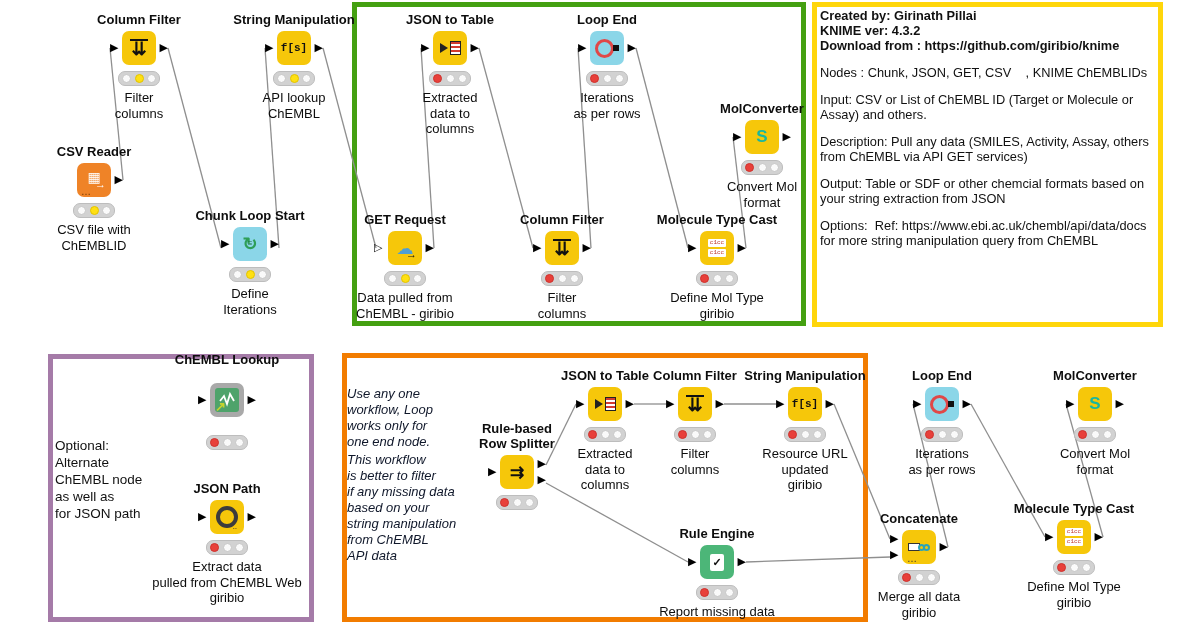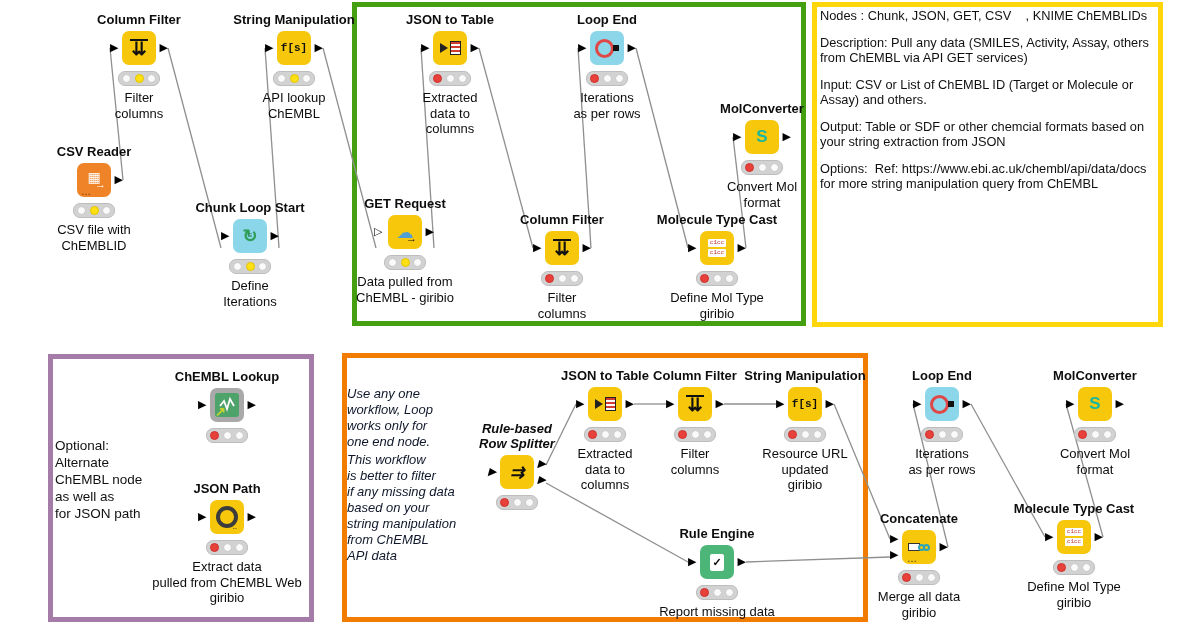--- a/index.html
+++ b/index.html
@@ -91,23 +91,26 @@
       <line x1="724" y1="404" x2="776" y2="404"></line>
       <line x1="834" y1="404" x2="890" y2="539"></line>
       <line x1="746" y1="562" x2="890" y2="557"></line>
       <line x1="948" y1="547" x2="913" y2="404"></line>
       <line x1="971" y1="404" x2="1045" y2="537"></line>
       <line x1="1103" y1="537" x2="1066" y2="404"></line>
     </g>
   </svg>
 
   <div class="panel-text">
+    <div class="ypara b">Created by: Girinath Pillai
+KNIME ver: 4.3.2
+Download from : https://github.com/giribio/knime</div>
     <div class="ypara">Nodes : Chunk, JSON, GET, CSV    , KNIME ChEMBLIDs</div>
+    <div class="ypara">Input: CSV or List of ChEMBL ID (Target or Molecule or Assay) and others.</div>
     <div class="ypara">Description: Pull any data (SMILES, Activity, Assay, others from ChEMBL via API GET services)</div>
-    <div class="ypara">Input: CSV or List of ChEMBL ID (Target or Molecule or Assay) and others.</div>
     <div class="ypara">Output: Table or SDF or other chemcial formats based on your string extraction from JSON</div>
     <div class="ypara">Options:  Ref: https://www.ebi.ac.uk/chembl/api/data/docs for more string manipulation query from ChEMBL</div>
   </div>
 
   <div class="rednote" style="left:347px;top:386px;">Use any one
 workflow, Loop
 works only for
 one end node.</div>
   <div class="rednote" style="left:347px;top:452px;">This workflow
 is better to filter
@@ -164,21 +167,21 @@
     </div>
     <div class="light lit-yellow">
         <i class="c1"></i>
         <i class="c2"></i>
         <i class="c3"></i>
       </div>
     <div class="nlabel">API lookup
 ChEMBL</div>
   </div>
 
-  <div class="ng" style="left:180px;top:200px;">
+  <div class="ng" style="left:180px;top:208px;">
     <div class="ntitle">Chunk Loop Start</div>
     <div class="nsq cyan">
       <span class="port pin">▶</span>
       <span class="loop-arrow">↻<i>≡</i></span>
       <span class="port pout">▶</span>
     </div>
     <div class="light lit-yellow">
         <i class="c1"></i>
         <i class="c2"></i>
         <i class="c3"></i>
@@ -231,21 +234,21 @@
     </div>
     <div class="light lit-red">
         <i class="c1"></i>
         <i class="c2"></i>
         <i class="c3"></i>
       </div>
     <div class="nlabel">Convert Mol
 format</div>
   </div>
 
-  <div class="ng" style="left:335px;top:196px;">
+  <div class="ng" style="left:335px;top:212px;">
     <div class="ntitle">GET Request</div>
     <div class="nsq yellow">
       <span class="port pin" style="left:-14px;">▷</span>
       <span class="cloud">☁</span>
       <span class="garr">→</span>
       <span class="port pout">▶</span>
     </div>
     <div class="light lit-yellow">
         <i class="c1"></i>
         <i class="c2"></i>
@@ -283,21 +286,21 @@
     </div>
     <div class="light lit-red">
         <i class="c1"></i>
         <i class="c2"></i>
         <i class="c3"></i>
       </div>
     <div class="nlabel">Define Mol Type
 giribio</div>
   </div>
 
-  <div class="ng" style="left:157px;top:369px;">
+  <div class="ng" style="left:157px;top:352px;gap:12px;">
     <div class="ntitle">ChEMBL Lookup</div>
     <div class="nsq gray">
       <span class="port pin">▶</span>
       <span class="chembl-in">
         <svg width="20" height="20" viewBox="0 0 20 20">
             <polyline points="3,11 7,6 10,14 13,4 17,11" stroke="#ffffff" stroke-width="1.8" fill="none"></polyline>
           </svg>
         <i class="chembl-arr">↗</i>
       </span>
       <span class="port pout">▶</span>
@@ -321,21 +324,21 @@
     <div class="light lit-red">
         <i class="c1"></i>
         <i class="c2"></i>
         <i class="c3"></i>
       </div>
     <div class="nlabel wide">Extract data
 pulled from ChEMBL Web
 giribio</div>
   </div>
 
-  <div class="ng" style="left:447px;top:421px;font-style:italic;">
+  <div class="ng" style="left:447px;top:421px;">
     <div class="ntitle">Rule-based
 Row Splitter</div>
     <div class="nsq yellow">
       <span class="port pin">▶</span>
       <span class="ic-split">⇉</span>
       <span class="port pout p1">▶</span>
       <span class="port pout p2">▶</span>
     </div>
     <div class="light lit-red">
         <i class="c1"></i>

